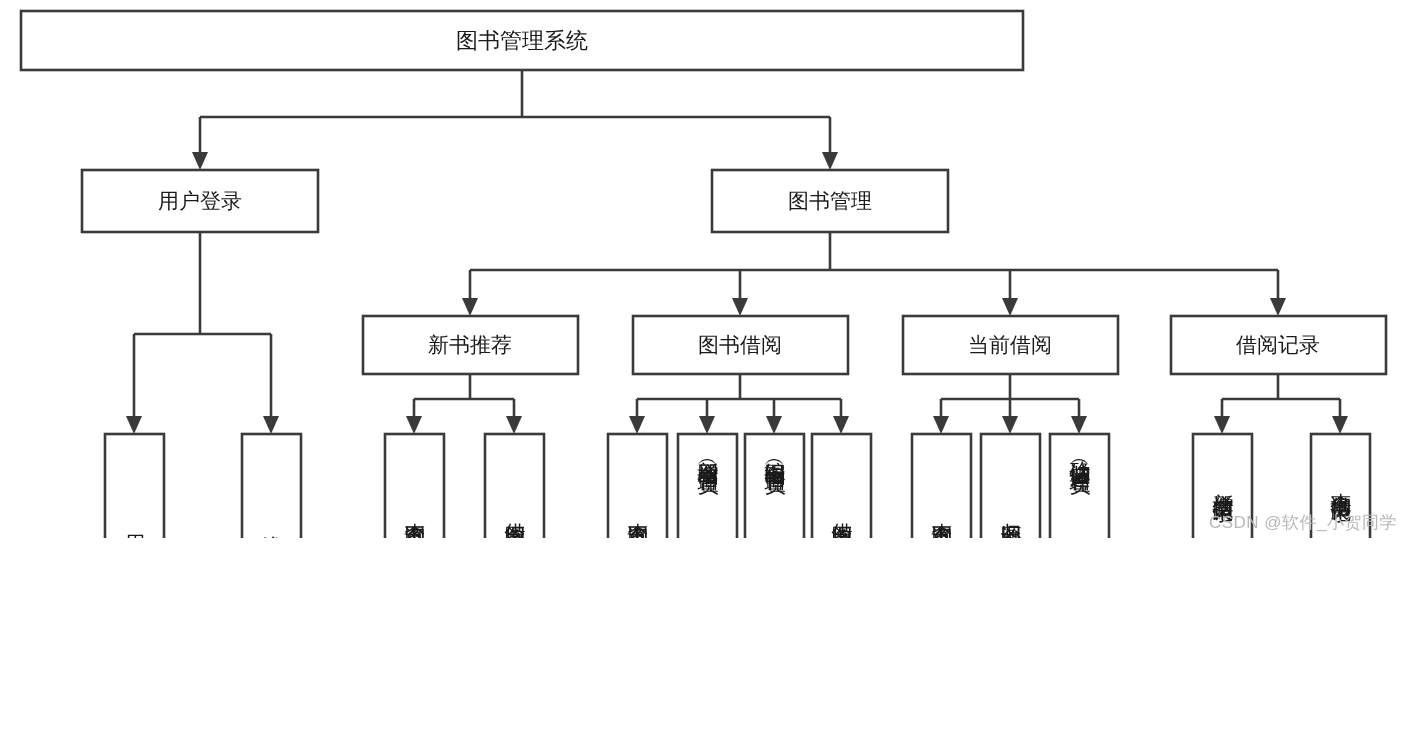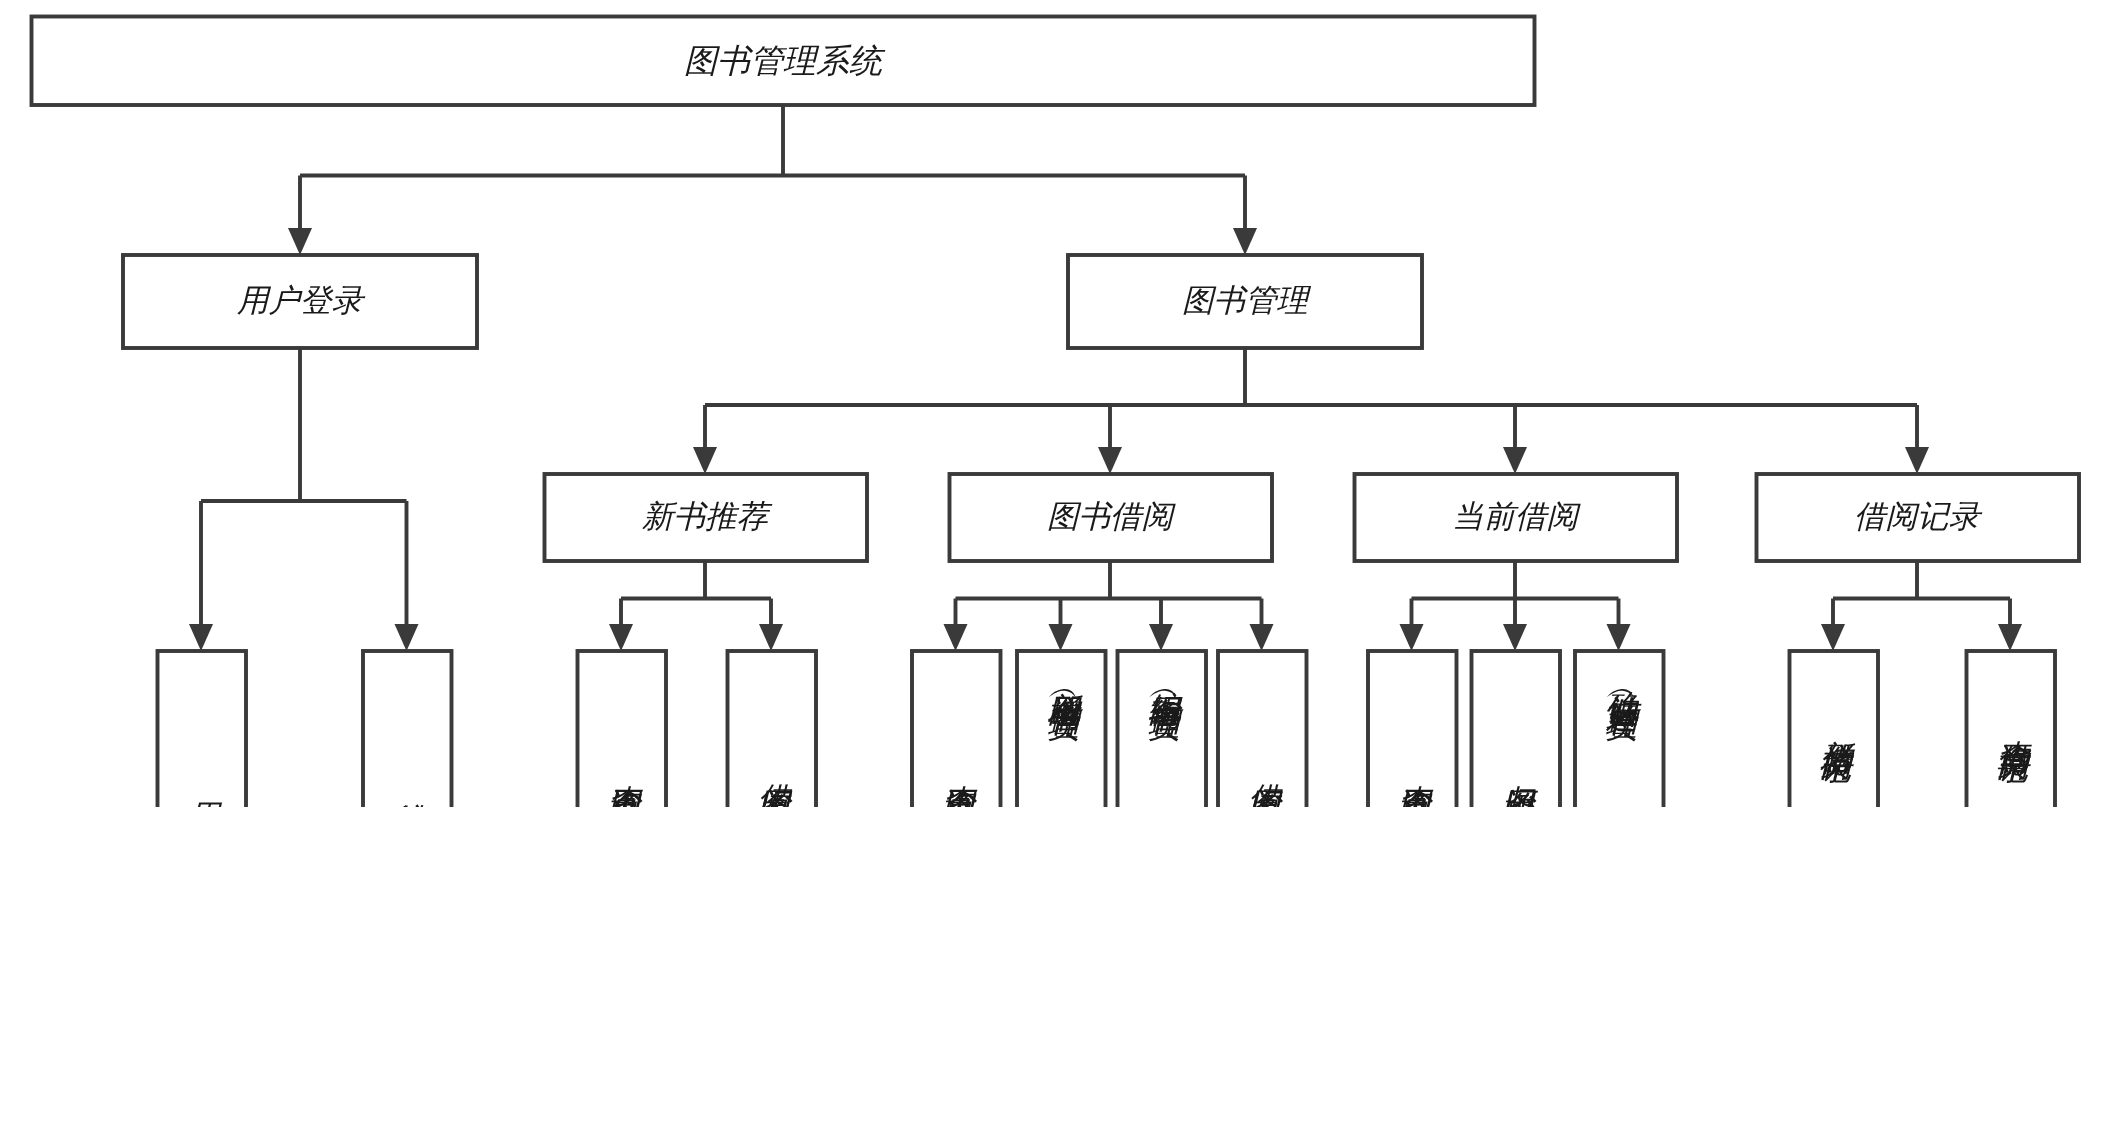--- a/index.html
+++ b/index.html
@@ -9,21 +9,20 @@
   }
   body {
     font-family: "Liberation Sans", "DejaVu Sans", sans-serif;
   }
   #diagram-root {
     position: relative;
     width: 1405px;
     height: 538px;
     background: #ffffff;
     overflow: hidden;
-    font-style: italic;
   }
   svg.diagram-canvas {
     position: absolute;
     left: 0;
     top: 0;
     width: 1405px;
     height: 747px;
     display: block;
   }
   .node-box {
@@ -241,13 +240,14 @@
     <span class="leaf-label" style="margin-top:10px;">确认归还（管理员）</span>
   </div>
 
   <div class="leaf-label-wrap" style="left:1193px; top:434px; width:59px; height:299px;">
     <span class="leaf-label" style="margin-top:42px;">新增借阅记录</span>
   </div>
   <div class="leaf-label-wrap" style="left:1311px; top:434px; width:59px; height:299px;">
     <span class="leaf-label" style="margin-top:42px;">查询借阅记录</span>
   </div>
 
+  <div class="watermark">CSDN @软件_小贺同学</div>
 </div>
 
 </body></html>

